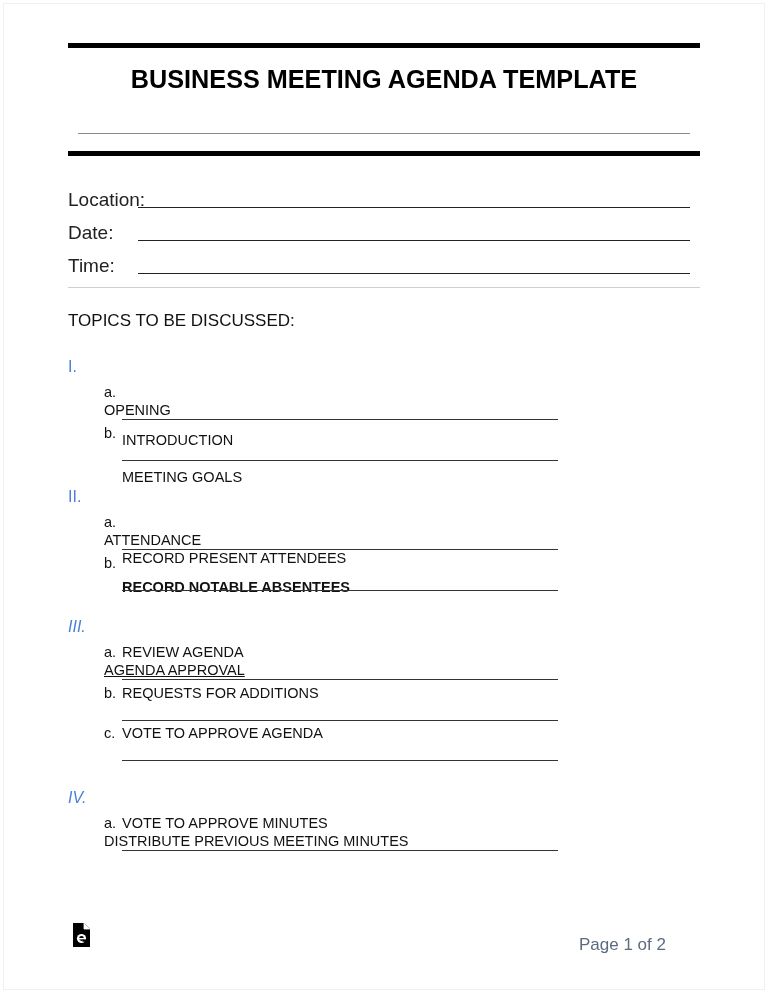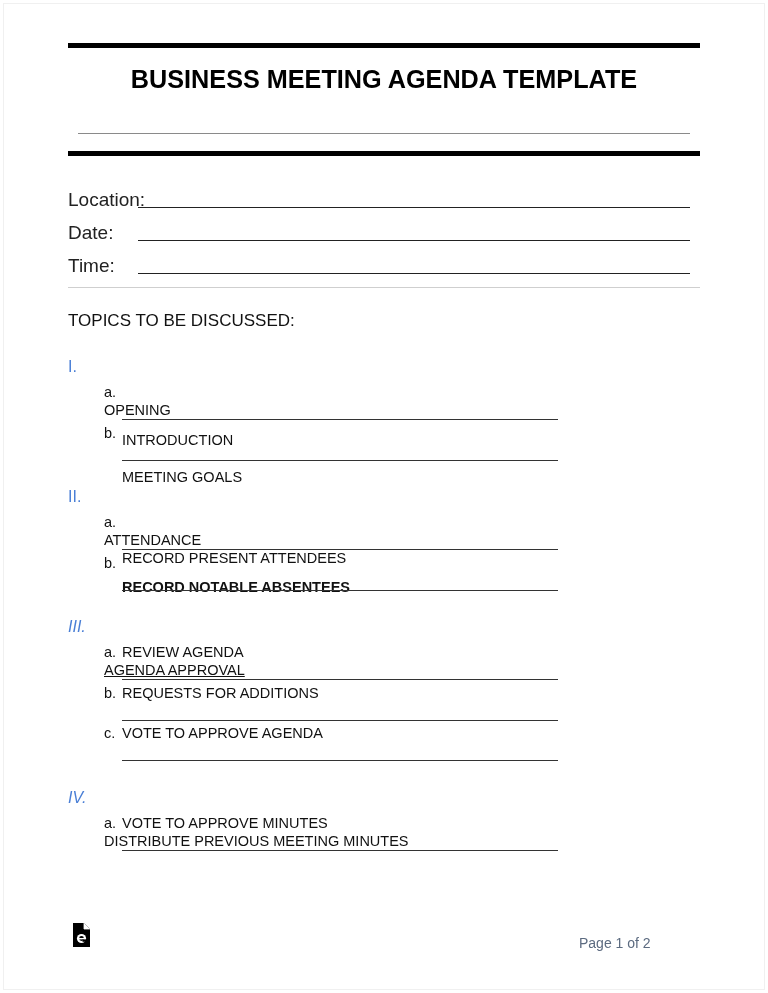--- a/index.html
+++ b/index.html
@@ -27,21 +27,21 @@
     .section-num { position: absolute; left: 68px; font-size: 16px; color: #4a7fd6; }
     .section-title { position: absolute; left: 104px; font-size: 14.5px; color: #111; margin-top: 42px; }
     .item-letter { position: absolute; left: 104px; font-size: 14.5px; color: #111; }
     .item-label { position: absolute; left: 122px; font-size: 14.5px; color: #111; }
     .item-input {
       position: absolute; left: 122px; width: 436px; height: 16px;
       border: none; border-bottom: 1px solid #333; background: transparent; outline: none;
       font-family: "Liberation Sans", sans-serif; font-size: 13px; padding: 0;
     }
     .logo { position: absolute; left: 73px; top: 923px; width: 17px; height: 24px; }
-    .page-num { position: absolute; left: 579px; top: 935px; font-size: 14px; color: #5c6b80; }
+    .page-num { position: absolute; left: 579px; top: 935px; font-size: 17px; color: #5c6b80; }
   </style>
 </head>
 <body>
 
 <div class="page-edge"></div>
 
 <div class="thick-rule" style="top:43px;"></div>
 <div class="title">BUSINESS MEETING AGENDA TEMPLATE</div>
 <div class="subtitle-line"></div>
 <div class="thick-rule" style="top:151px;"></div>

